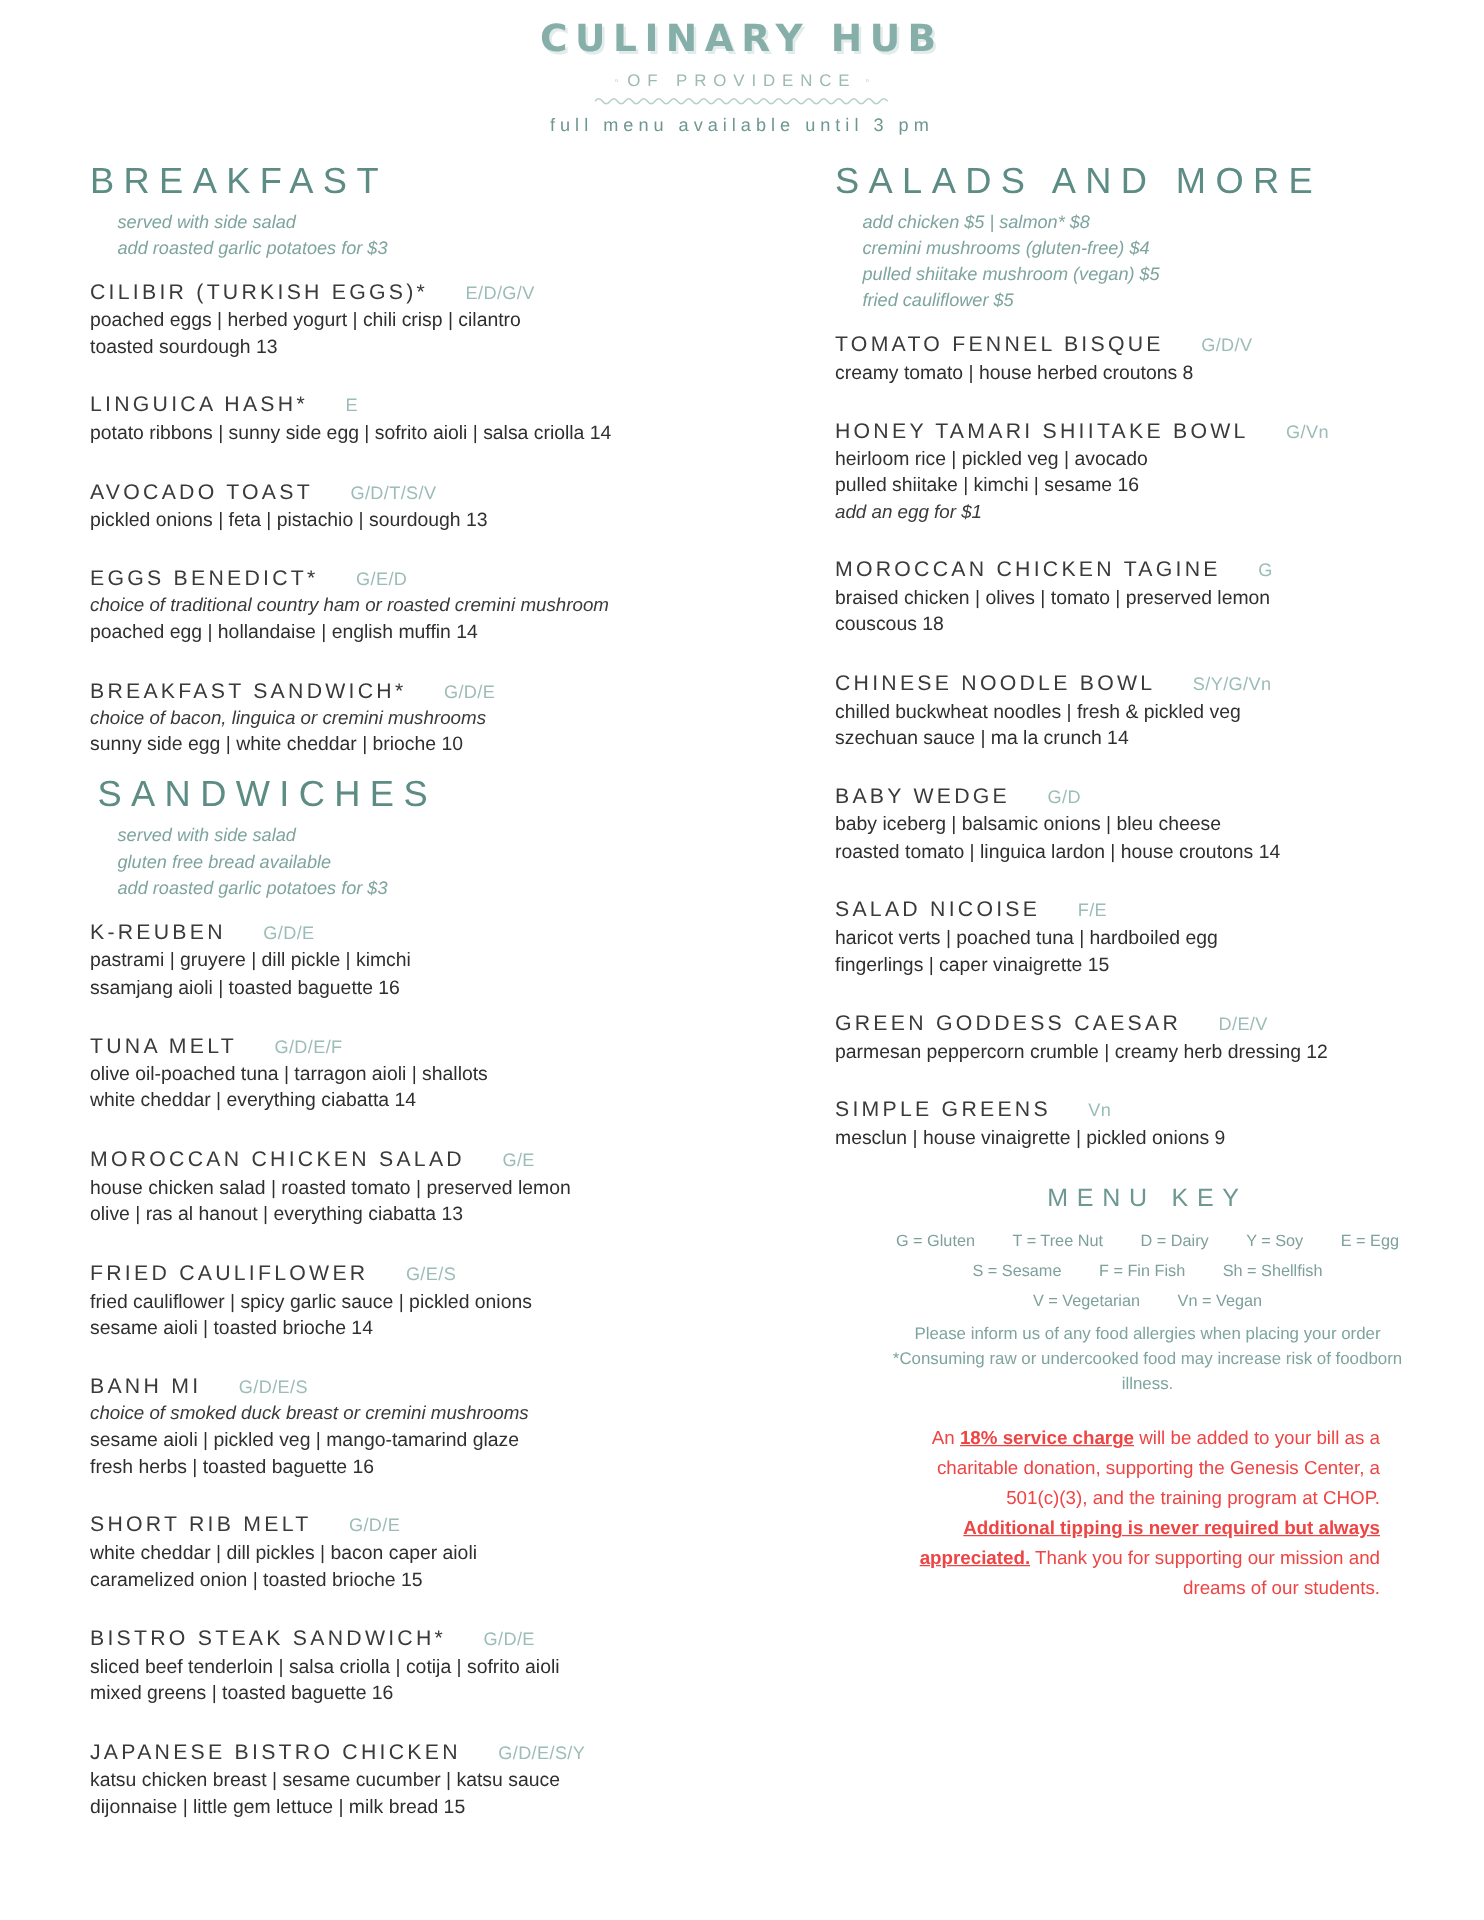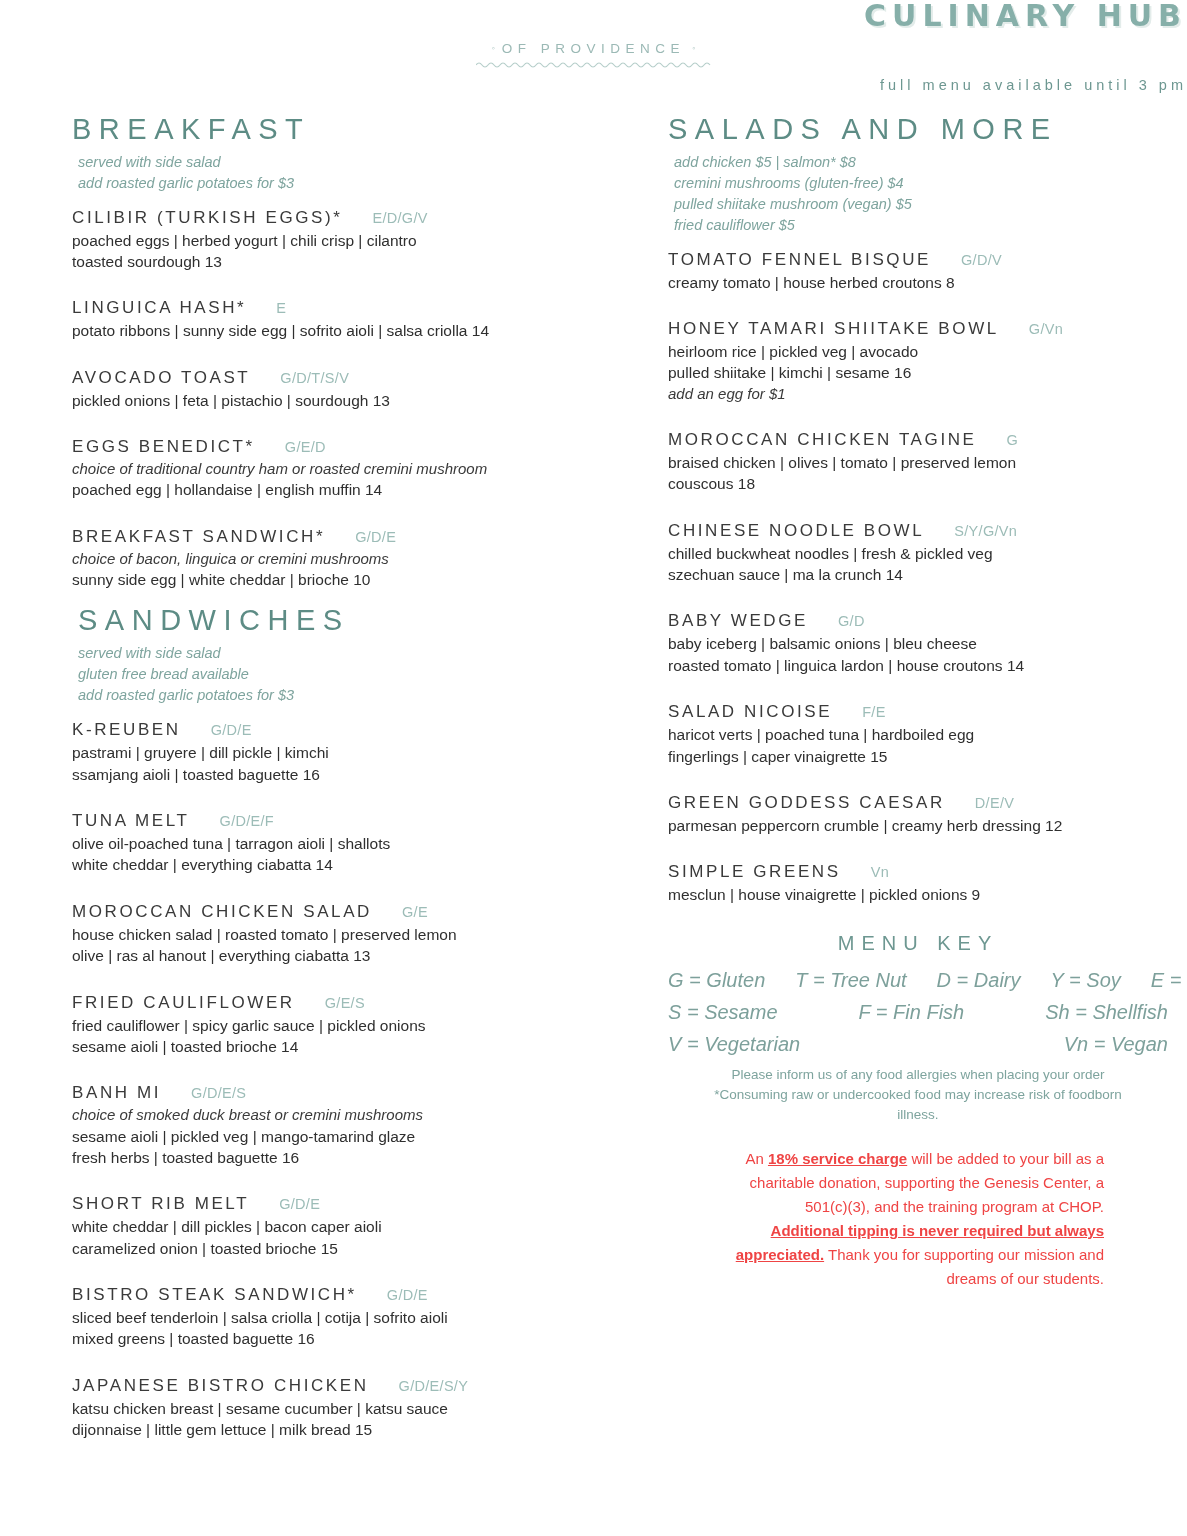--- a/index.html
+++ b/index.html
@@ -9,21 +9,21 @@
   }
   body {
     width: 1187px; height: 1536px;
     font-family: "Liberation Sans", sans-serif;
     color: #2b2b2b;
     overflow: hidden;
     position: relative;
   }
 
   
-  .masthead { text-align: right; }
+  .masthead { text-align: center; padding-top: 16px; }
   .brand-title {
     font-family: "DejaVu Sans", sans-serif;
     font-weight: 700;
     font-size: 30px;
     letter-spacing: 6px;
     color: #86afa9;
     text-shadow: 2px 2px 0 #e3ecea, -1px -1px 0 #ffffff;
     margin: 0;
     line-height: 1.05;
   }
@@ -60,21 +60,21 @@
     font-weight: 400;
     margin: 0 0 6px 0;
     white-space: nowrap;
   }
   .section-head.indent { padding-left: 6px; }
   .section-notes {
     font-style: italic;
     font-size: 14.5px;
     color: #7ea49e;
     line-height: 1.45;
-    margin: 0 0 14px 0;
+    margin: 0 0 14px 16px;
     padding-left: 6px;
   }
   .section-notes div { white-space: nowrap; }
 
   .items { margin: 0; padding: 0; }
   .item { margin-bottom: 26px; }
   .item-head {
     display: flex; align-items: baseline; gap: 30px;
     margin-bottom: 2px; flex-wrap: nowrap;
   }
@@ -113,23 +113,23 @@
   .section + .section { margin-top: 14px; }
   #breakfast-section .items .item:last-child { margin-bottom: 4px; }
 
   
   .menu-key { margin-top: 26px; text-align: center; }
   .menu-key-title {
     font-size: 20px; letter-spacing: 7px;
     color: #6d9791; margin-bottom: 14px;
   }
   .key-row {
-    display: flex; justify-content: space-between;
+    display: flex; justify-content: center;
     gap: 30px; margin-bottom: 9px;
-    color: #7da09b; font-size: 20px; font-style: italic;
+    color: #7da09b; font-size: 13px;
   }
   .key-row .key-entry { white-space: nowrap; }
 
   
   .footer { text-align: center; padding: 0 40px; }
   .allergy-note {
     color: #7ea49e; font-size: 13.5px; line-height: 1.5;
   }
   .charge-note {
     margin-top: 22px;

